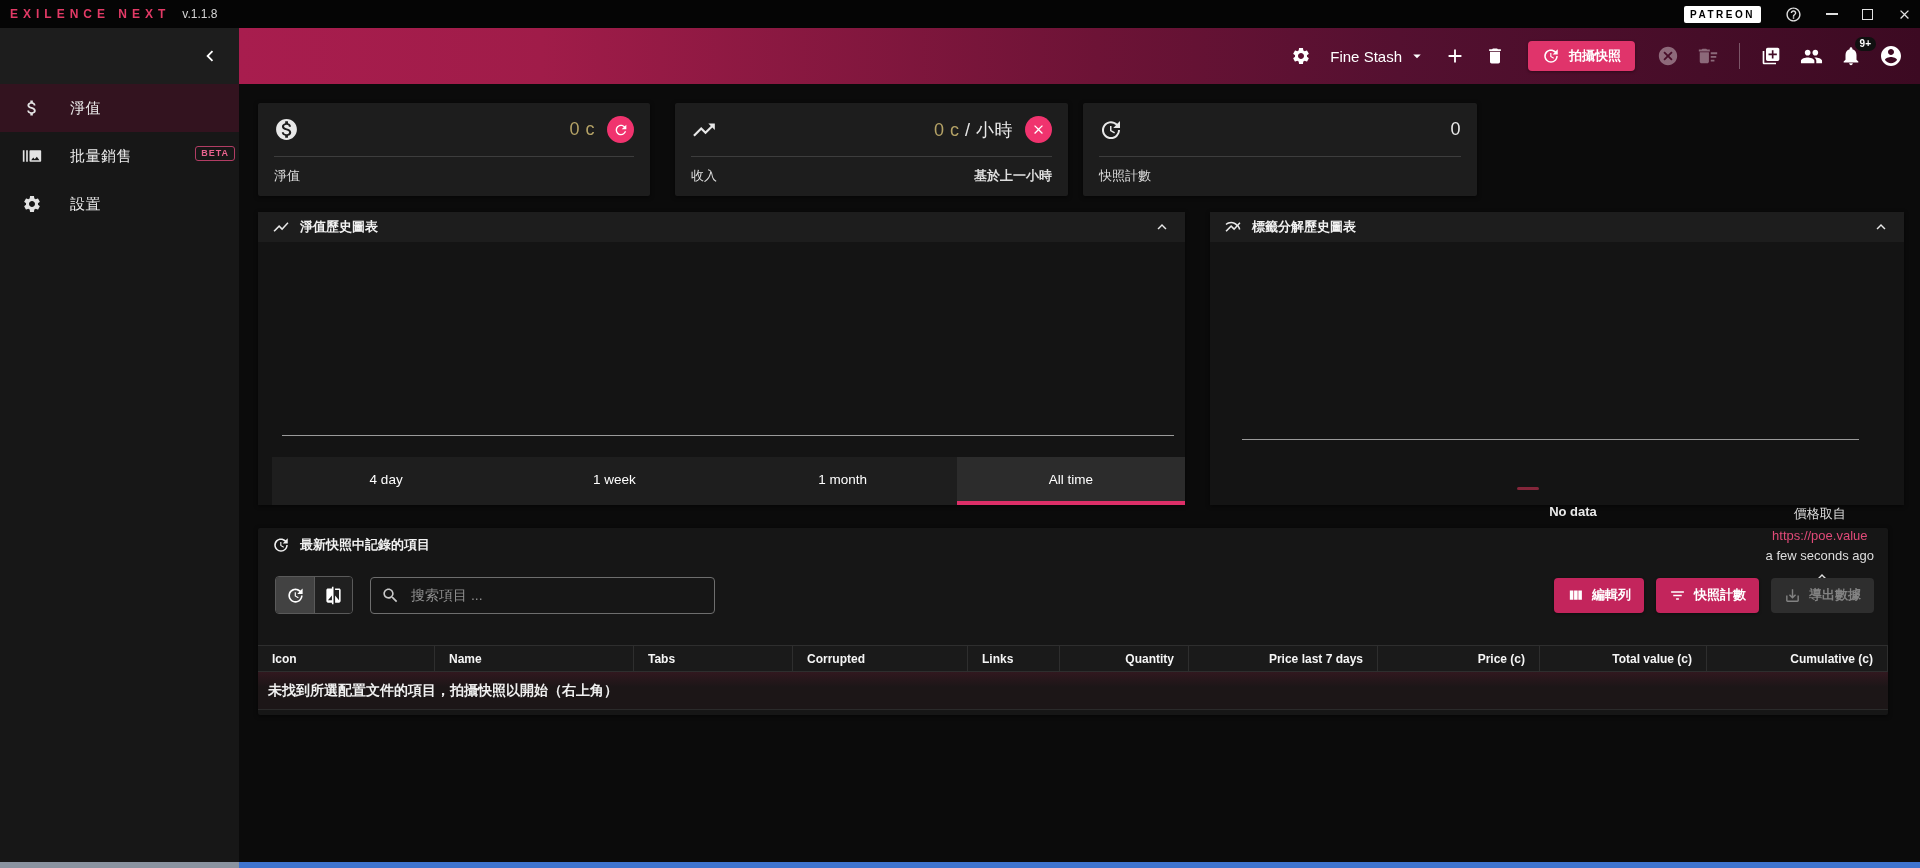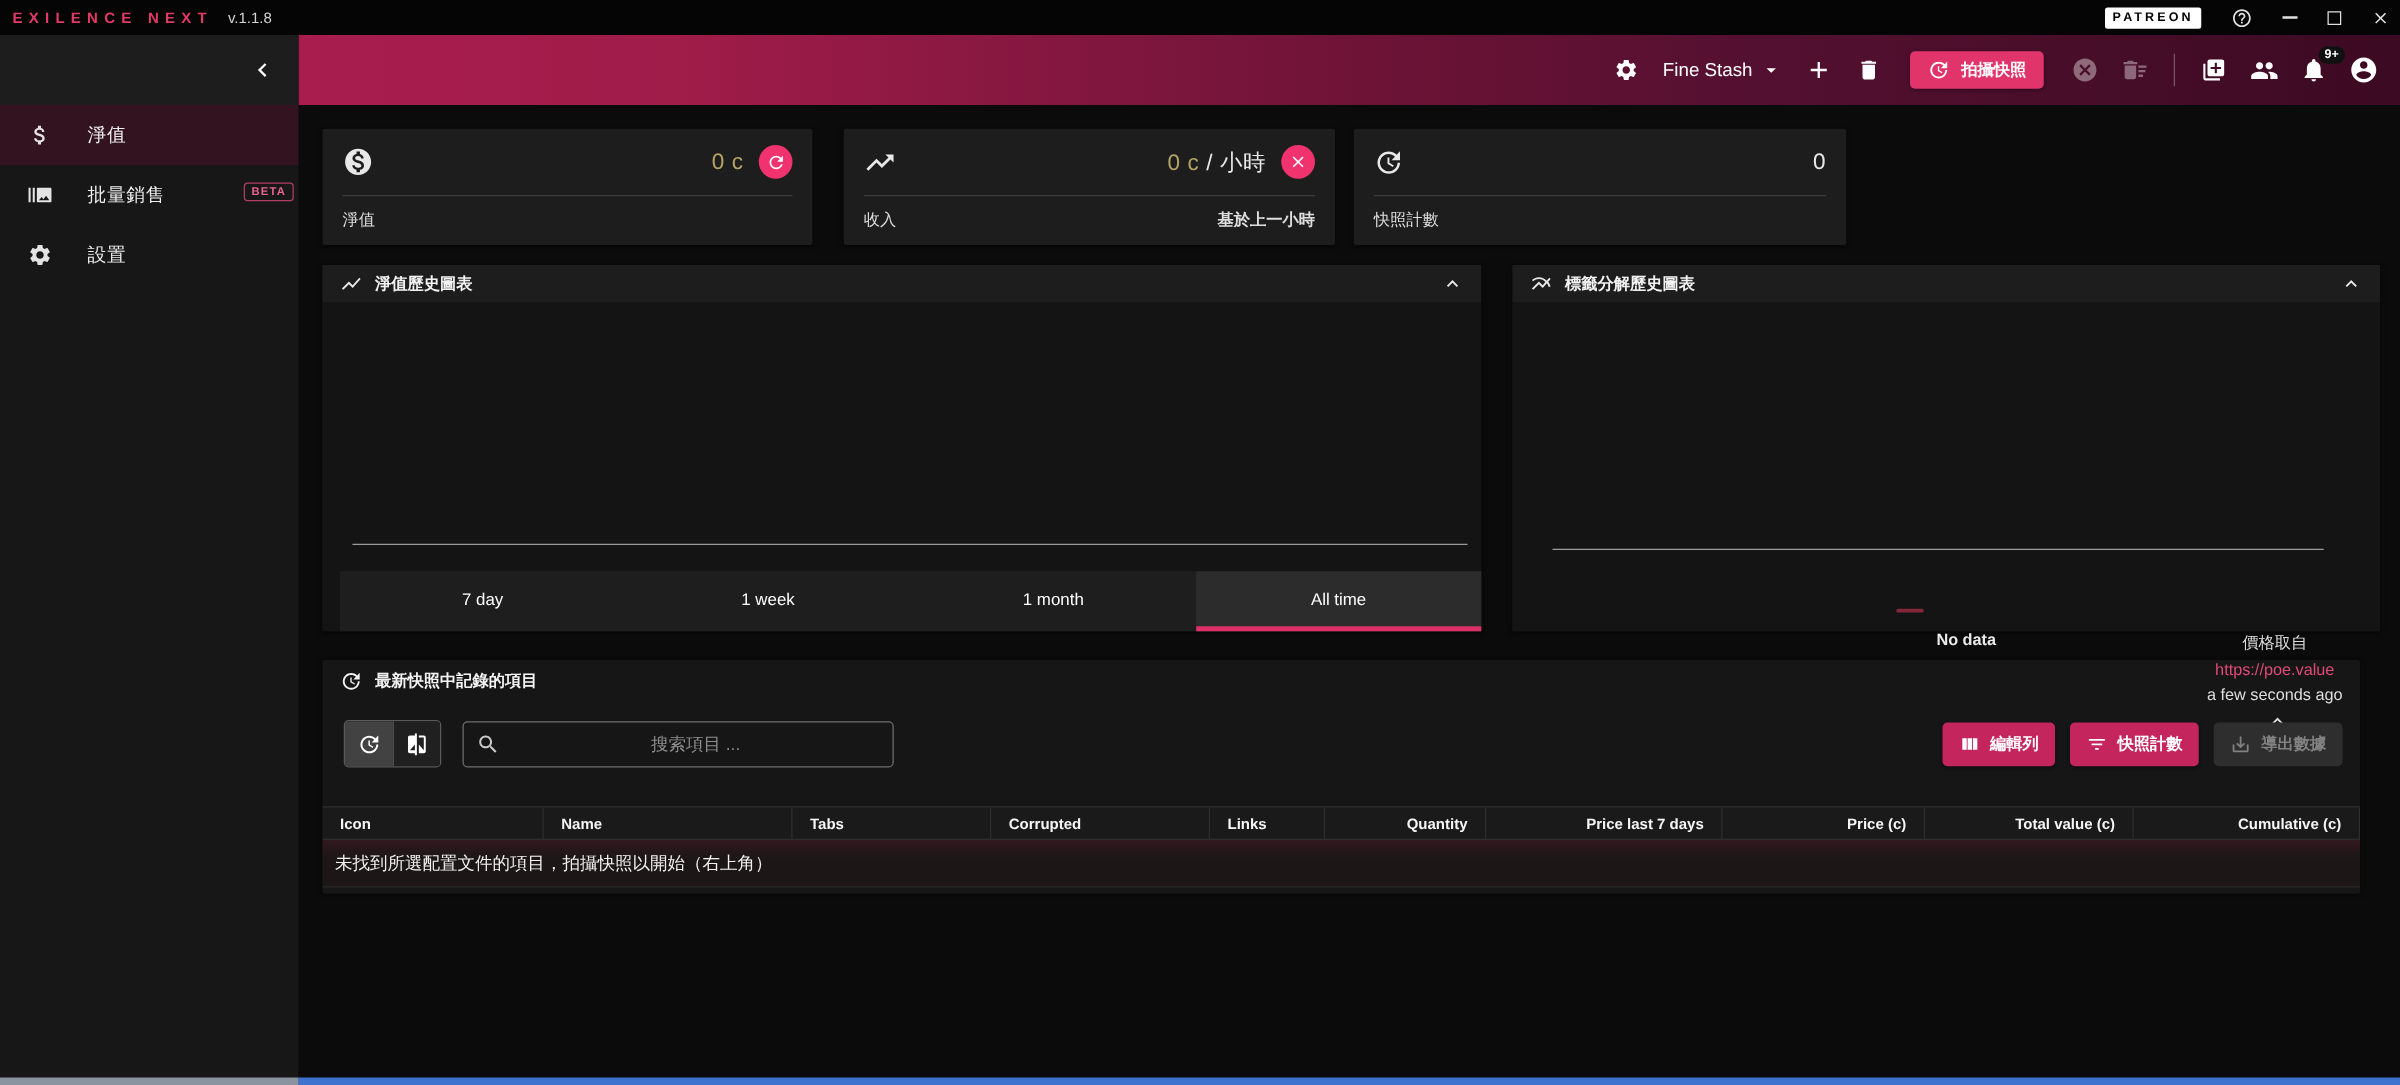--- a/index.html
+++ b/index.html
@@ -91,36 +91,36 @@
   .price-link { color:#e04a78; cursor:pointer; }
   .controls { position:absolute; top:47px; left:17px; right:14px; height:40px; display:flex; align-items:center; }
   .toggle-group { display:flex; border:1px solid #5a5a5a; border-radius:4px; overflow:hidden; }
   .tbtn { width:38px; height:36px; display:flex; align-items:center; justify-content:center; color:#fff;
           background:#202020; cursor:pointer; }
   .tbtn.on { background:#424242; }
   .tbtn + .tbtn { border-left:1px solid #5a5a5a; }
   .searchbox { margin-left:17px; width:345px; height:37px; border:1px solid #6e6e6e; border-radius:4px;
                display:flex; align-items:center; padding:0 10px; gap:9px; color:#c9c9c9; }
   .searchbox input { flex:1; background:transparent; border:none; outline:none; color:#e8e8e8; font-size:14px;
-                     font-family:inherit;text-align:center; }
+                     font-family:inherit; }
   .searchbox input::placeholder { color:#8f8f8f; }
   .btn-row { margin-left:auto; display:flex; gap:12px; }
   .pink-btn { height:35px; border-radius:4px; background:#c3255c; color:#fff; font-size:13px; font-weight:bold;
               display:flex; align-items:center; gap:8px; padding:0 13px; cursor:pointer; box-shadow:0 1px 3px rgba(0,0,0,.4); }
   .pink-btn.disabled { background:#2e2e2e; color:#828282; box-shadow:none; cursor:default; }
 
   .table { position:absolute; top:117px; left:0; right:0; }
   .thead { display:flex; height:27px; background:#1a1a1a; border-top:1px solid #2e2e2e; border-bottom:1px solid #2e2e2e;
            font-size:12px; font-weight:bold; color:#f5f5f5; }
   .th { display:flex; align-items:center; padding:0 14px; border-right:1px solid #2e2e2e; cursor:pointer; }
   .num { justify-content:flex-end; }
   .c0{width:177px}.c1{width:199px}.c2{width:159px}.c3{width:175px}.c4{width:92px}
   .c5{width:129px}.c6{width:189px}.c7{width:162px}.c8{width:167px}.c9{width:181px}
   .empty-row { height:38px; display:flex; align-items:center; padding:0 10px; font-size:14px; color:#f0f0f0;
-               background:linear-gradient(180deg,#31181f 0%,#1c1617 40%); border-bottom:1px solid #2a2a2a; }
+               background:linear-gradient(180deg,#31181f 0%,#1c1617 40%); border-bottom:1px solid #2a2a2a;font-weight:bold; }
 
   
   .taskbar-strip { position:absolute; left:0; bottom:0; height:6px; width:1920px; display:flex; }
   .strip-l { width:239px; background:#8a93a0; }
   .strip-r { flex:1; background:#3e74cf; }
 </style>
 </head>
 <body>
 
 <div class="stage">
@@ -325,21 +325,21 @@
       <span>淨值歷史圖表</span>
       <span class="ph-chevron ic">
         <svg width="18" height="18" viewBox="0 0 24 24">
             <path fill="currentColor" d="M12 8l-6 6 1.41 1.41L12 10.83l4.59 4.58L18 14l-6-6z"></path>
           </svg>
       </span>
     </div>
     <div class="plot" style="height:263px;">
       <div class="axis" style="left:24px; right:11px; bottom:69px;"></div>
       <div class="tabbar">
-        <div class="tab">7 day</div>
+        <div class="tab">4 day</div>
         <div class="tab">1 week</div>
         <div class="tab">1 month</div>
         <div class="tab selected">All time</div>
       </div>
     </div>
   </div>
 
   <div class="panel" style="left:1210px; top:212px; width:694px; height:293px;">
     <div class="panel-header">
       <span class="ic">

